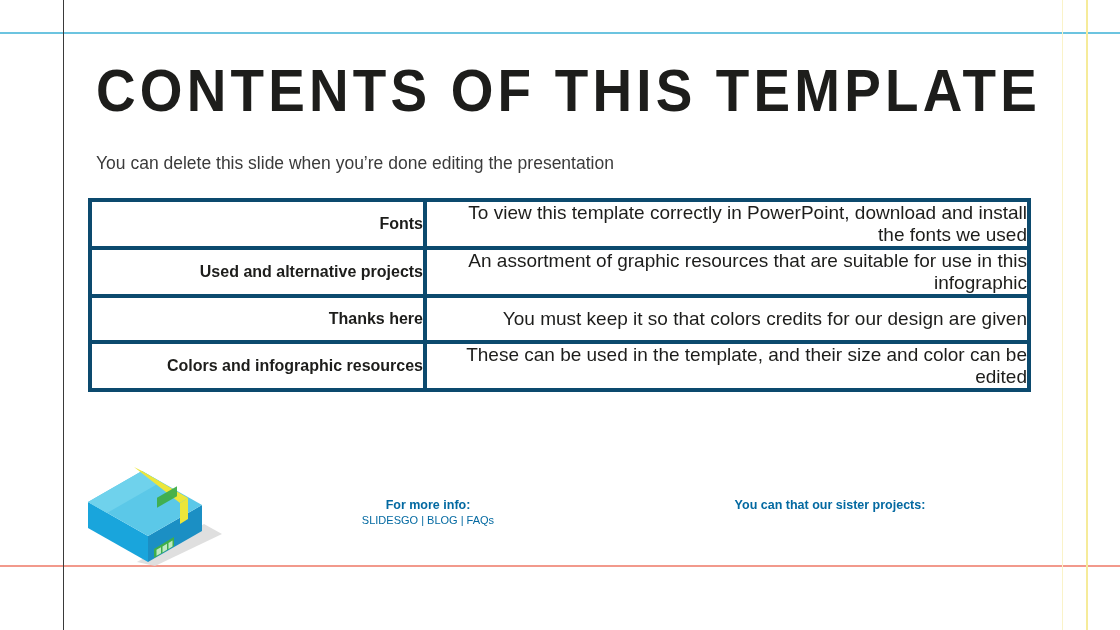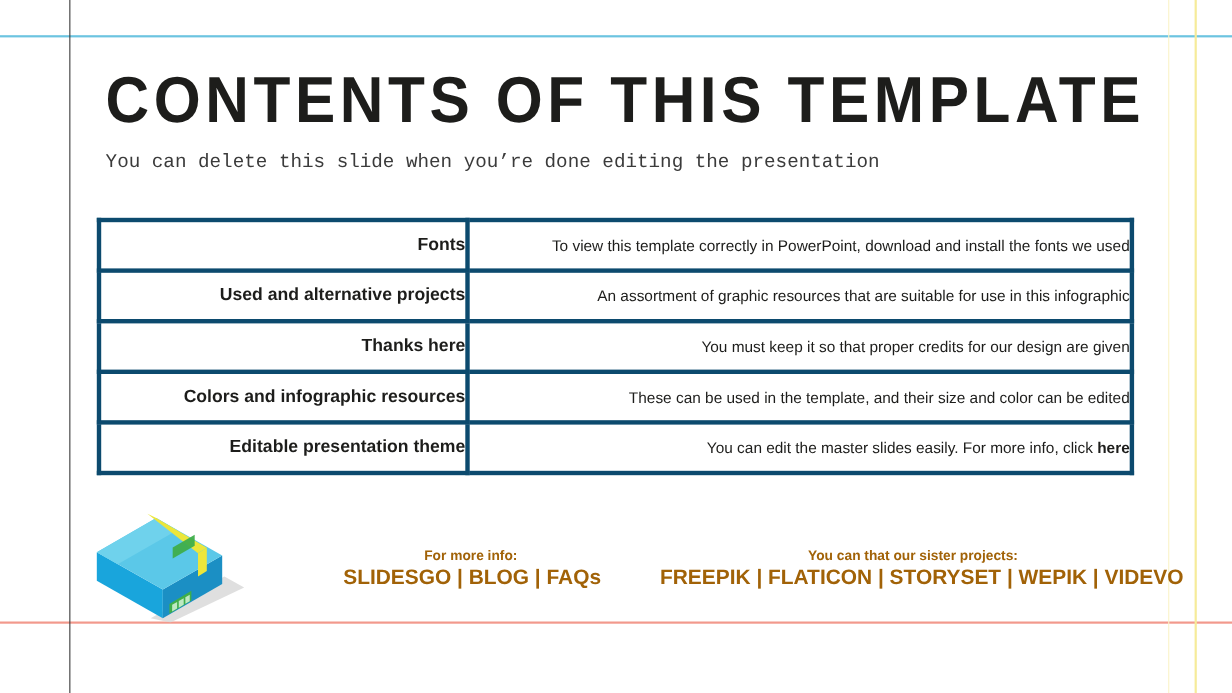--- a/index.html
+++ b/index.html
@@ -51,25 +51,24 @@
     font-weight: 700;
     letter-spacing: 4.5px;
     color: #1d1d1b;
     white-space: nowrap;
     transform: scaleX(0.93);
     transform-origin: left top;
   }
   .subtitle {
     position: absolute;
     left: 96px;
-    top: 138px;
+    top: 153px;
     font-size: 17.5px;
     color: #3b3b3b;
     white-space: nowrap;
-    font-family: Liberation Mono, monospace;
   }
 
   
   .contents-table {
     position: absolute;
     left: 88px;
     top: 198px;
     width: 943px;
     border-collapse: collapse;
     table-layout: fixed;
@@ -81,42 +80,42 @@
     vertical-align: middle;
     color: #1d1d1b;
     text-align: right;
   }
   .contents-table td.label {
     width: 319px;
     font-size: 16px;
     font-weight: 700;
   }
   .contents-table td.desc {
-    font-size: 14px;
+    font-size: 19px;
     font-weight: 400;
     padding-left: 13px;
   }
   .desc b { font-weight: 700; }
 
   
   .footer-block {
     position: absolute;
     text-align: center;
-    color: #a16207;
+    color: #0369a1;
   }
   .footer-left  { left: 312px; top: 498px; width: 232px; }
   .footer-right { left: 600px; top: 498px; width: 460px; }
   .footer-lead {
     font-size: 12.5px;
     font-weight: 700;
     line-height: 1.25;
   }
   .footer-links {
-    font-size: 19px;
-    font-weight: 700;
+    font-size: 11px;
+    font-weight: 400;
     line-height: 1.25;
     white-space: nowrap;
   }
 
   
   .box-art {
     position: absolute;
     left: 82px;
     top: 466px;
     width: 140px;
@@ -142,41 +141,36 @@
       <tr>
         <td class="label">Fonts</td>
         <td class="desc">To view this template correctly in PowerPoint, download and install the fonts we used</td>
       </tr>
       <tr>
         <td class="label">Used and alternative projects</td>
         <td class="desc">An assortment of graphic resources that are suitable for use in this infographic</td>
       </tr>
       <tr>
         <td class="label">Thanks here</td>
-        <td class="desc">You must keep it so that proper credits for our design are given</td>
+        <td class="desc">You must keep it so that colors credits for our design are given</td>
       </tr>
       <tr>
         <td class="label">Colors and infographic resources</td>
         <td class="desc">These can be used in the template, and their size and color can be edited</td>
-      </tr>
-      <tr>
-        <td class="label">Editable presentation theme</td>
-        <td class="desc"><span>You can edit the master slides easily. For more info, click </span><b>here</b></td>
       </tr>
     </tbody>
   </table>
 
   <div class="footer-block footer-left">
     <div class="footer-lead">For more info:</div>
     <div class="footer-links">SLIDESGO | BLOG | FAQs</div>
   </div>
 
   <div class="footer-block footer-right">
     <div class="footer-lead">You can that our sister projects:</div>
-    <div class="footer-links">FREEPIK | FLATICON | STORYSET | WEPIK | VIDEVO</div>
   </div>
 
   <svg class="box-art" viewBox="0 0 140 100">
 
     <polygon points="55,96 122,58 140,68 73,100" fill="#d9d9d9" opacity="0.85"></polygon>
 
     <polygon points="6,36 66,70 66,96 6,62" fill="#19a5dc"></polygon>
 
     <polygon points="66,70 120,39 120,65 66,96" fill="#1b8fc4"></polygon>
 

